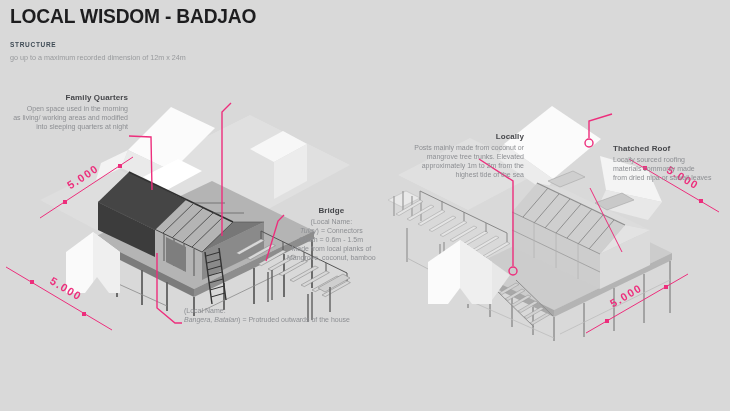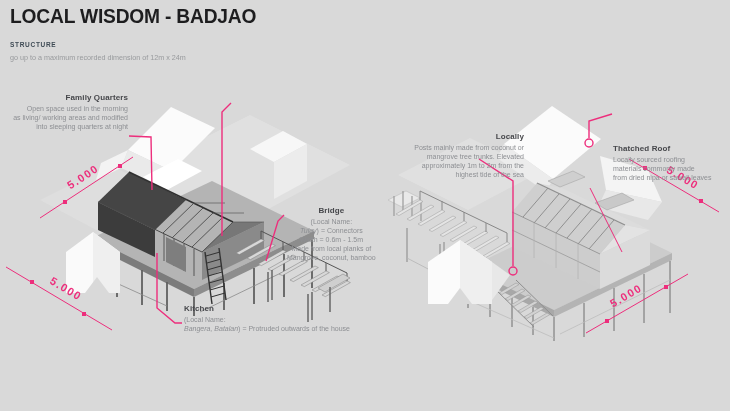--- a/index.html
+++ b/index.html
@@ -317,21 +317,20 @@
     <div class="body">
       <span class="l">(Local Name:</span>
       <span class="l"><i class="it">Tulay</i><span>) = Connectors</span></span>
       <span class="l">Width = 0.6m - 1.5m</span>
       <span class="l">Made from local planks of</span>
       <span class="l">Mangrove, coconut, bamboo</span>
     </div>
   </div>
 
   <div class="ann" style="left:184px;top:304px;">
-    <h3>Kitchen</h3>
     <div class="body">
       <span class="l">(Local Name:</span>
       <span class="l"><i class="it">Bangera, Batalan</i><span>) = Protruded outwards of the house</span></span>
     </div>
   </div>
 
   <div class="ann ra" style="right:206px;top:132px;">
     <h3>Locally</h3>
     <div class="body">
       <span class="l">Posts mainly made from coconut or</span>

